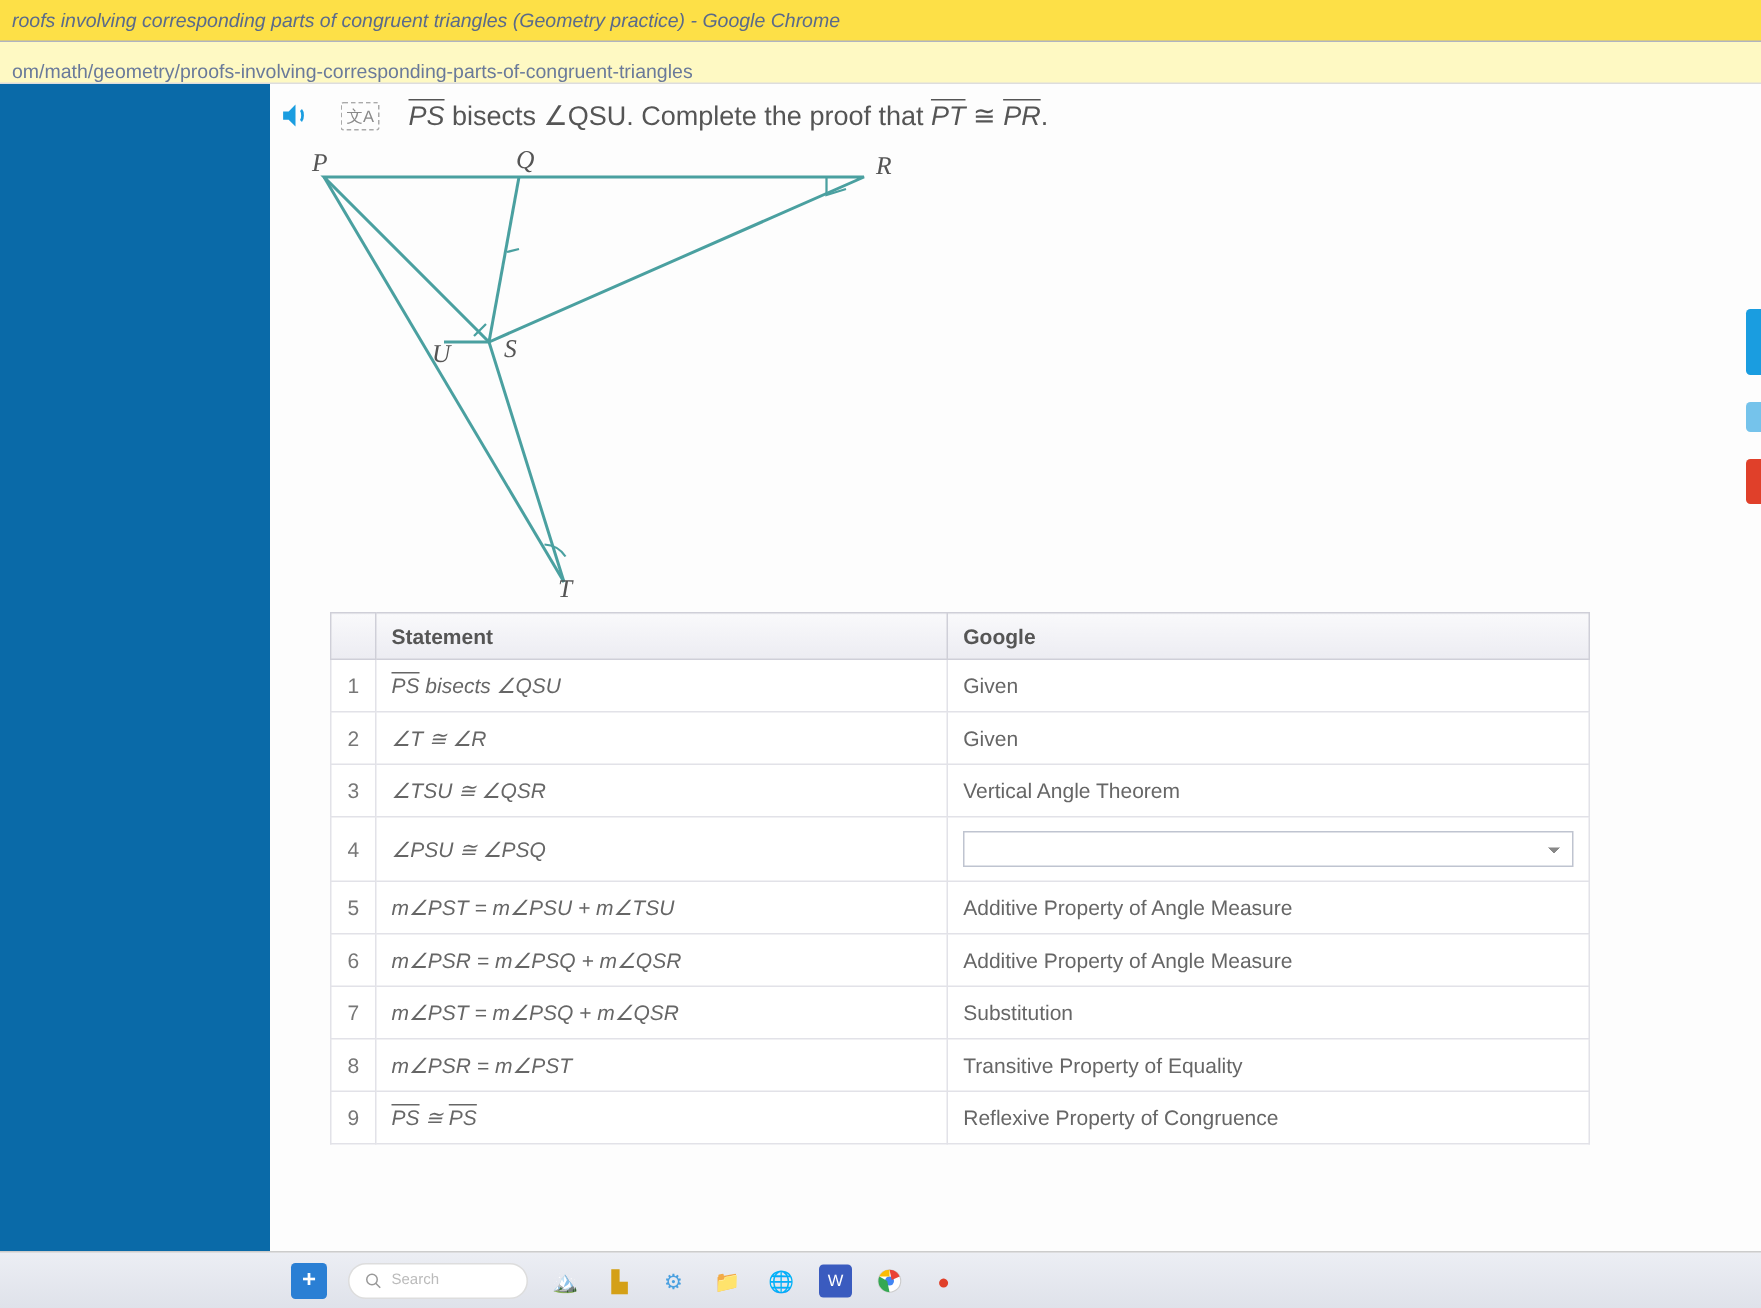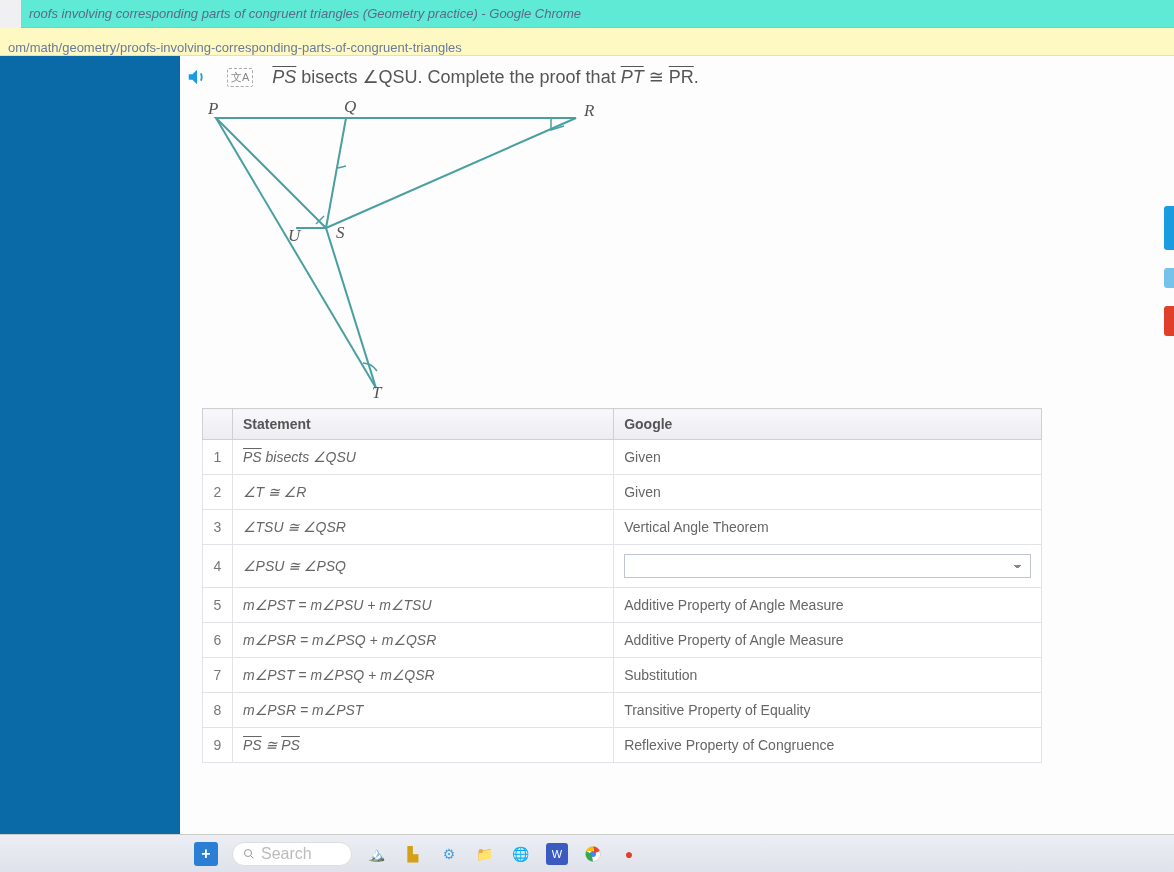--- a/index.html
+++ b/index.html
@@ -6,31 +6,30 @@
   body {
     font-family: Arial, Helvetica, sans-serif;
     background: #f0f0f2;
     width: 1174px;
     height: 872px;
     overflow: hidden;
     position: relative;
     color: #555;
   }
   .tab-bar {
-    background: #5eead4;
+    background: #fde047;
     border-bottom: 1px solid #b0b4c0;
     height: 28px;
     display: flex;
     align-items: center;
     padding: 0 8px;
     color: #5a6a8a;
     font-size: 13px;
     font-style: italic;
     font-weight: 500;
-    margin-left: 21px;
   }
   .url-bar {
     background: #fef9c3;
     height: 28px;
     display: flex;
     align-items: flex-end;
     padding: 0 8px;
     font-size: 13px;
     color: #6a7a9a;
     border-bottom: 1px solid #ddd;
@@ -55,21 +54,21 @@
     border-radius: 2px;
   }
   .figure-area {
     height: 310px;
     position: relative;
   }
   .figure-area svg { margin-left: 10px; }
   .proof-table {
     border-collapse: collapse;
     width: 840px;
-    margin-left: 16px;
+    margin-left: 34px;
     font-size: 14px;
     color: #666;
   }
   .proof-table th {
     text-align: left;
     background: linear-gradient(#f9f9fb,#ececf2);
     border: 1px solid #cfcfd8;
     padding: 7px 10px;
     font-weight: 700;
     color: #555;
@@ -105,21 +104,21 @@
     position: absolute; bottom: 0; left: 0; right: 0; height: 38px;
     background: linear-gradient(#eceef4,#dfe2ea);
     border-top: 1px solid #ccc;
     display: flex; align-items: center; gap: 14px;
     padding: 0 340px 0 0;
     justify-content: center;
   }
   .taskbar .search {
     display:flex; align-items:center; gap:6px;
     background:#fff; border:1px solid #ddd; border-radius:14px;
-    height:24px; padding:0 10px; color:#bbb; font-size:16px; width:120px;
+    height:24px; padding:0 10px; color:#bbb; font-size:10px; width:120px;
   }
   .tb-icon { width:22px; height:22px; border-radius:4px; display:flex; align-items:center; justify-content:center; font-size:14px; }
   .start-btn { width:24px;height:24px;background:#2a7fd4;border-radius:3px;display:flex;align-items:center;justify-content:center;color:#fff;font-weight:bold;font-size:16px; }
 </style>
 </head>
 <body>
 
 <div class="tab-bar">
   <span>roofs involving corresponding parts of congruent triangles (Geometry practice) - Google Chrome</span>
 </div>
@@ -134,21 +133,21 @@
 
     <div class="question-bar">
       <span class="sound-icon">
         <svg width="22" height="22" viewBox="0 0 24 24">
             <path fill="#1a9de0" d="M3 9v6h4l5 5V4L7 9H3z"></path>
             <path fill="none" stroke="#1a9de0" stroke-width="2" d="M16 8c1.5 1.5 1.5 6.5 0 8"></path>
           </svg>
       </span>
       <span class="translate-icon">文<span>A</span></span>
       <span>
-        <span class="overline" style="font-style:italic">PS</span><span> bisects ∠QSU. Complete the proof that </span><span class="overline" style="font-style:italic">PT</span><span> ≅ </span><span class="overline" style="">PR</span><span>.</span>
+        <span class="overline" style="font-style:italic">PS</span><span> bisects ∠QSU. Complete the proof that </span><span class="overline" style="font-style:italic">PT</span><span> ≅ </span><span class="overline" style="font-style:italic">PR</span><span>.</span>
       </span>
     </div>
 
     <div class="figure-area">
       <svg width="420" height="300" viewBox="0 0 420 300">
         <g stroke="#4aa0a0" stroke-width="2" fill="none">
           <path d="M20 20 L380 20 L130 130 Z"></path>
           <line x1="150" y1="20" x2="130" y2="130"></line>
           <line x1="20" y1="20" x2="180" y2="290"></line>
           <line x1="130" y1="130" x2="180" y2="290"></line>

